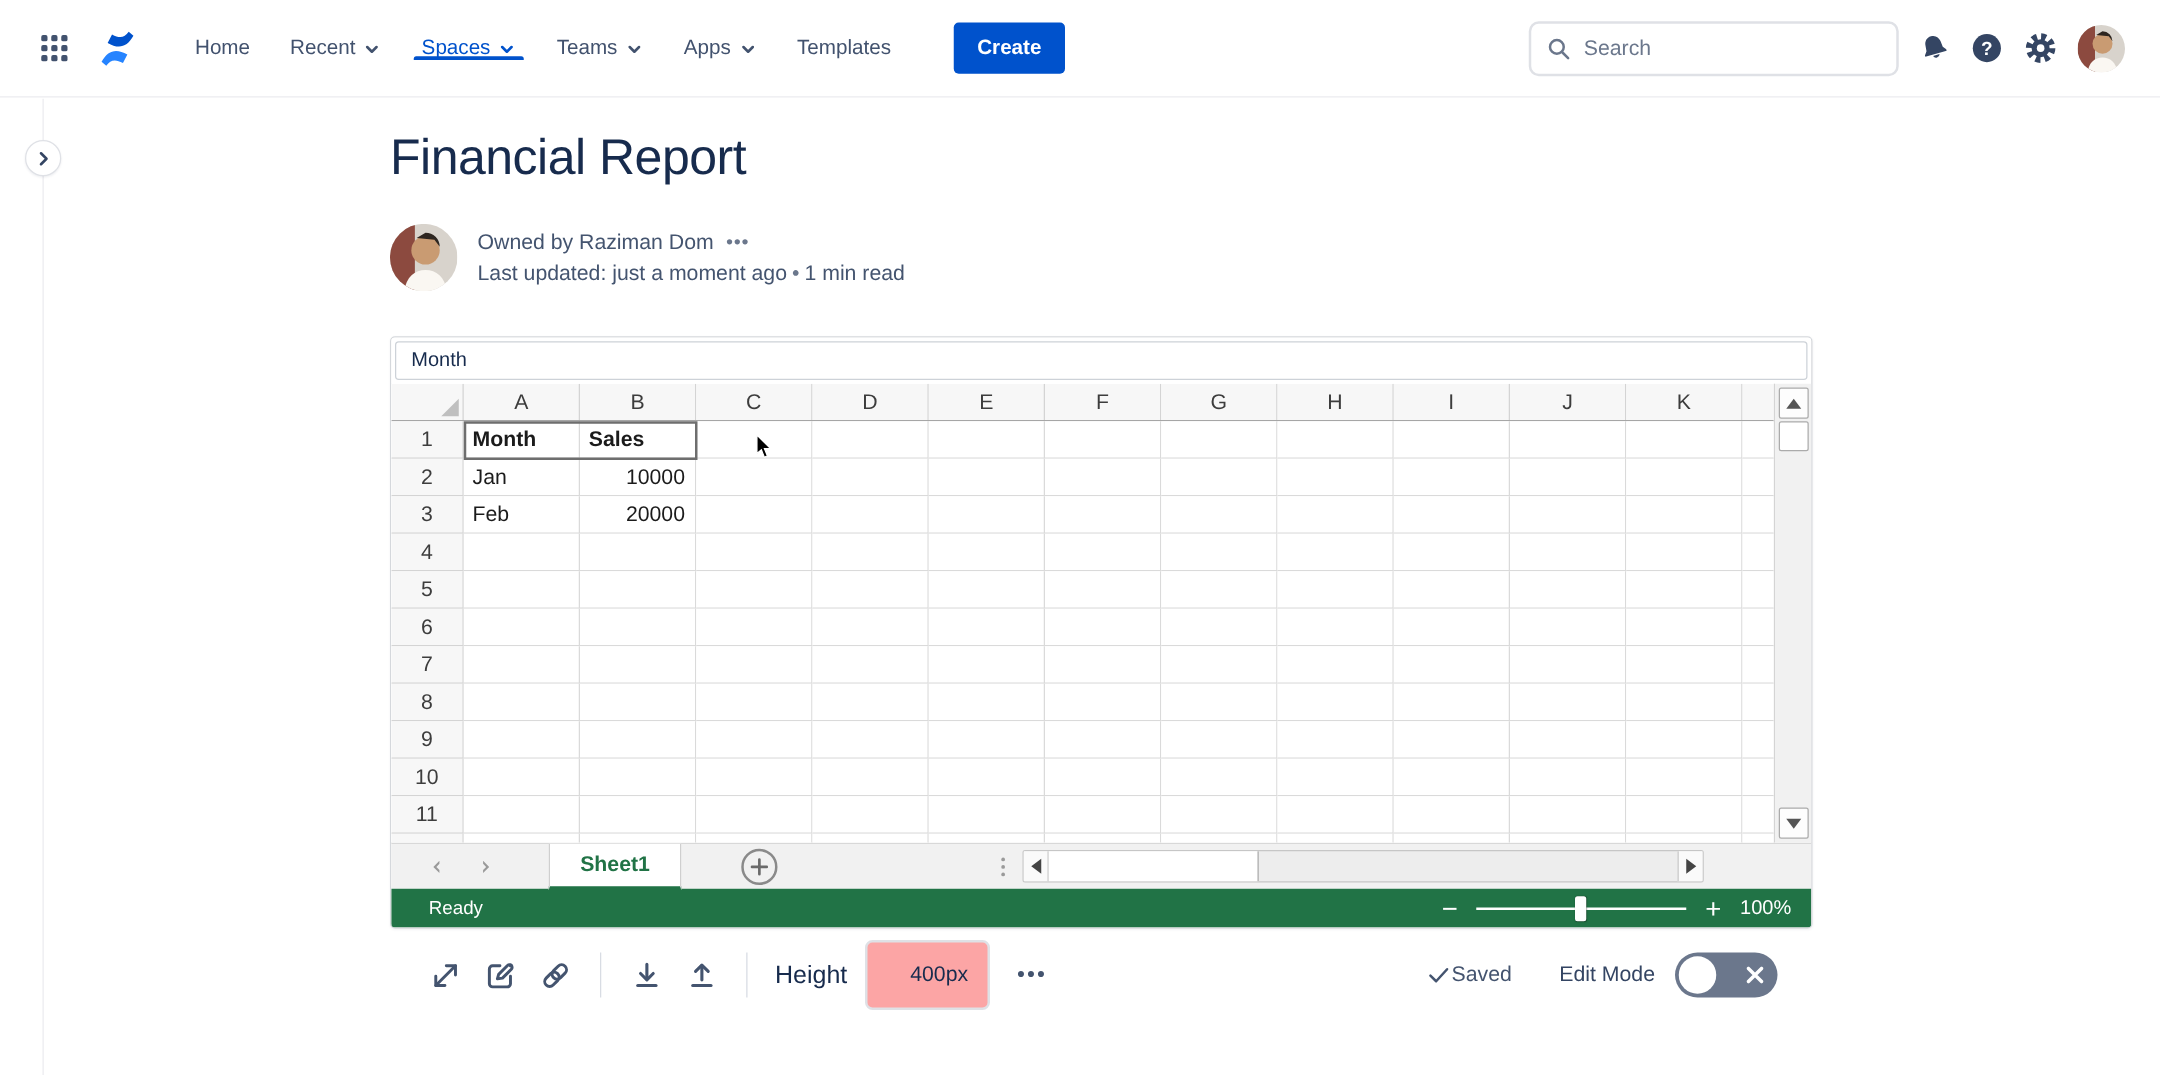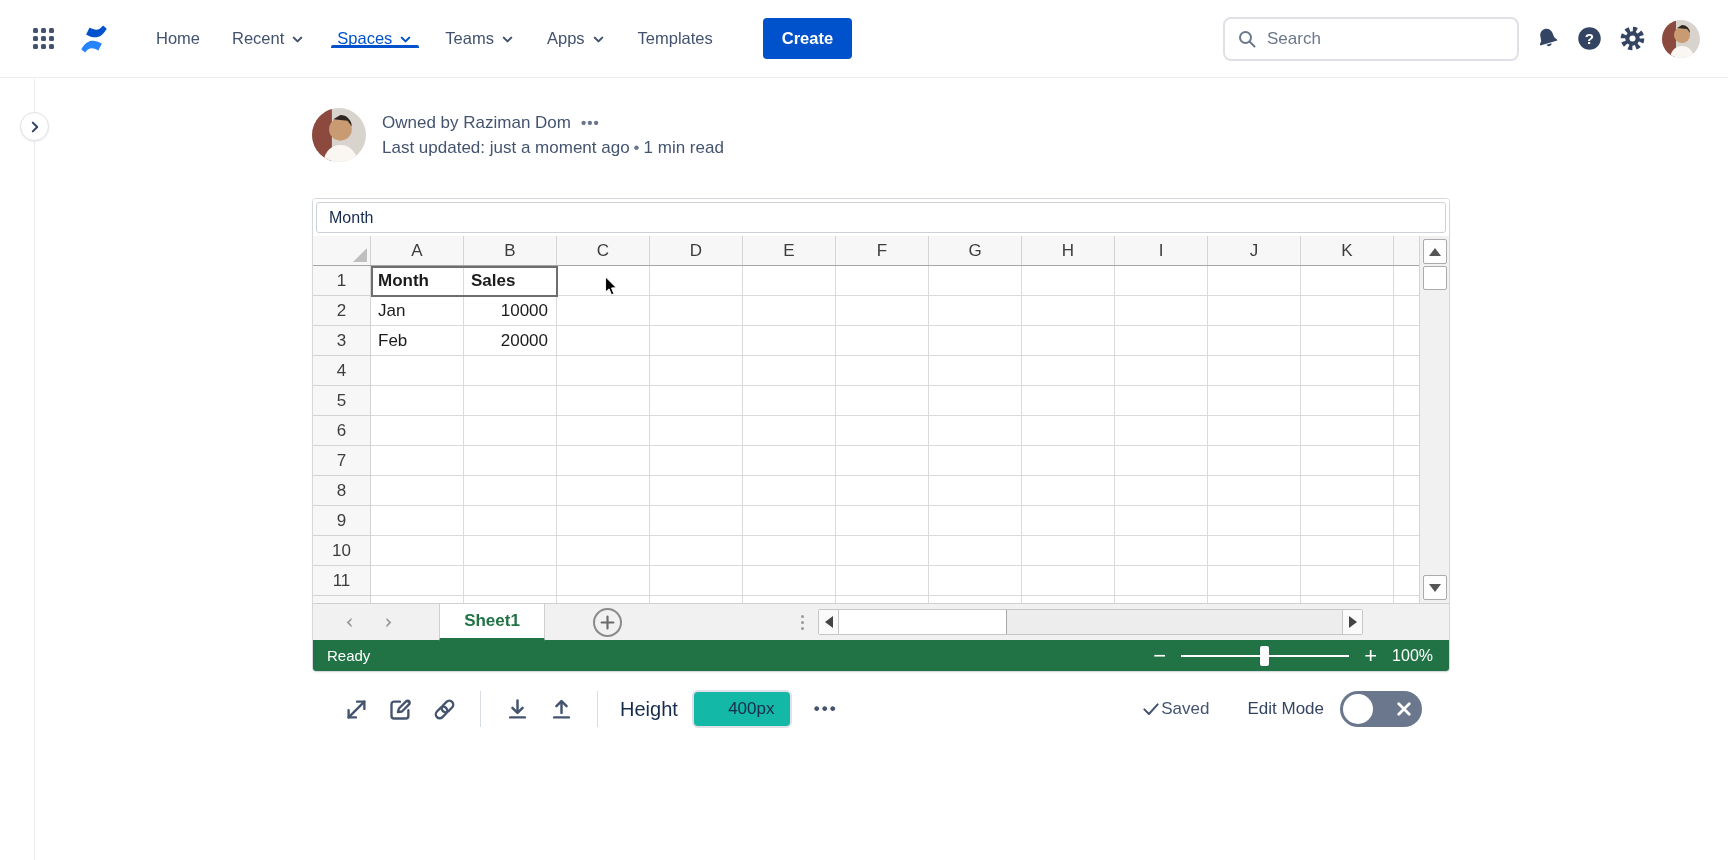--- a/index.html
+++ b/index.html
@@ -109,38 +109,38 @@
   .hscroll { margin-left:14px; margin-right:86px; width:545px; height:26px; display:flex;
     align-items:stretch; border:1px solid #C6C6C6; background:#EDEDED; border-radius:2px; }
   .hs-btn { width:20px; background:#FAFAFA; display:flex; align-items:center; justify-content:center;
     cursor:pointer; }
   .hs-btn.left { border-right:1px solid #C6C6C6; }
   .hs-btn.right { border-left:1px solid #C6C6C6; margin-left:auto; }
   .hs-thumb { width:168px; background:#FFF; border-right:1px solid #A8A8A8; cursor:pointer; }
 
   .statusbar { height:31px; background:#217346; color:#fff; display:flex; align-items:center;
     font-size:15px; }
-  .status-text { padding-left:14px;text-align:center; }
+  .status-text { padding-left:30px;text-align:center; }
   .zoom-group { margin-left:auto; display:flex; align-items:center; gap:15px; padding-right:16px; }
   .zoom-minus,.zoom-plus { font-size:22px; line-height:20px; cursor:pointer; font-weight:400; }
   .zoom-slider { position:relative; width:168px; height:20px; cursor:pointer; }
   .zoom-slider .track { position:absolute; left:0; right:0; top:9px; height:2px; background:#fff; }
   .zoom-slider .thumb { position:absolute; left:47%; top:0; width:9px; height:20px; background:#fff;
     border-radius:2px; box-shadow:0 0 1px rgba(0,0,0,.4); }
   .zoom-pct { font-size:16px; }
 
   
   .footer-bar { margin-top:8px; height:58px; display:flex; align-items:center; padding:0 28px 0 22px; }
   .ft-icon { display:flex; align-items:center; justify-content:center; width:44px; height:44px;
     cursor:pointer; border-radius:4px; }
   .ft-divider { width:1px; height:36px; background:#D8DCE3; margin:0 14px; }
   .height-label { font-size:20px; color:#172B4D; margin:0 14px 0 8px; }
-  .height-input { width:100px; height:38px; border:2px solid #DFE1E6; border-radius:6px;
+  .height-input { width:100px; height:56px; border:2px solid #DFE1E6; border-radius:6px;
     text-align:center; font-size:17px; color:#172B4D; font-family:"Liberation Sans",sans-serif;
-    outline:none; background:#14b8a6;padding-left:19px; }
+    outline:none; background:#fca5a5;padding-left:19px; }
   .ft-more { margin-left:22px; color:#44546F; font-size:17px; font-weight:700; letter-spacing:2px;
     cursor:pointer; }
   .ft-right { margin-left:auto; display:flex; align-items:center; }
   .saved-group { display:flex; align-items:center; color:#44546F; font-size:17px; }
   .editmode-label { margin-left:38px; font-size:17px; color:#344563; font-weight:500; }
   .toggle { margin-left:16px; width:82px; height:36px; border-radius:18px; background:#6B778C;
     position:relative; cursor:pointer; display:flex; align-items:center; }
   .toggle .knob { position:absolute; left:3px; top:3px; width:30px; height:30px; border-radius:50%;
     background:#fff; }
   .toggle .cross { position:absolute; right:11px; top:11px; }
@@ -247,20 +247,21 @@
 
 <div class="left-rail-line"></div>
 <div class="rail-toggle">
   <svg width="14" height="14" viewBox="0 0 16 16" fill="none" stroke="#344563" stroke-width="2.4" stroke-linecap="round" stroke-linejoin="round">
     <path d="M5.5 3l5 5-5 5"></path>
   </svg>
 </div>
 
 <main class="content">
 
+  <h1 class="page-title">Financial Report</h1>
 
   <div class="byline">
     <span class="avatar">
       <svg width="54" height="54" viewBox="0 0 38 38">
         <rect width="38" height="38" fill="#D8D3CC"></rect>
         <rect x="0" y="0" width="14" height="38" fill="#8C4A3F"></rect>
         <circle cx="20" cy="15" r="8" fill="#C99B72"></circle>
         <path d="M20 5a8 8 0 0 1 8 8l-3-4-10-1z" fill="#2E2620"></path>
         <path d="M8 38c1-8 6-12 12-12s11 4 12 12z" fill="#FAF7F2"></path>
       </svg>

